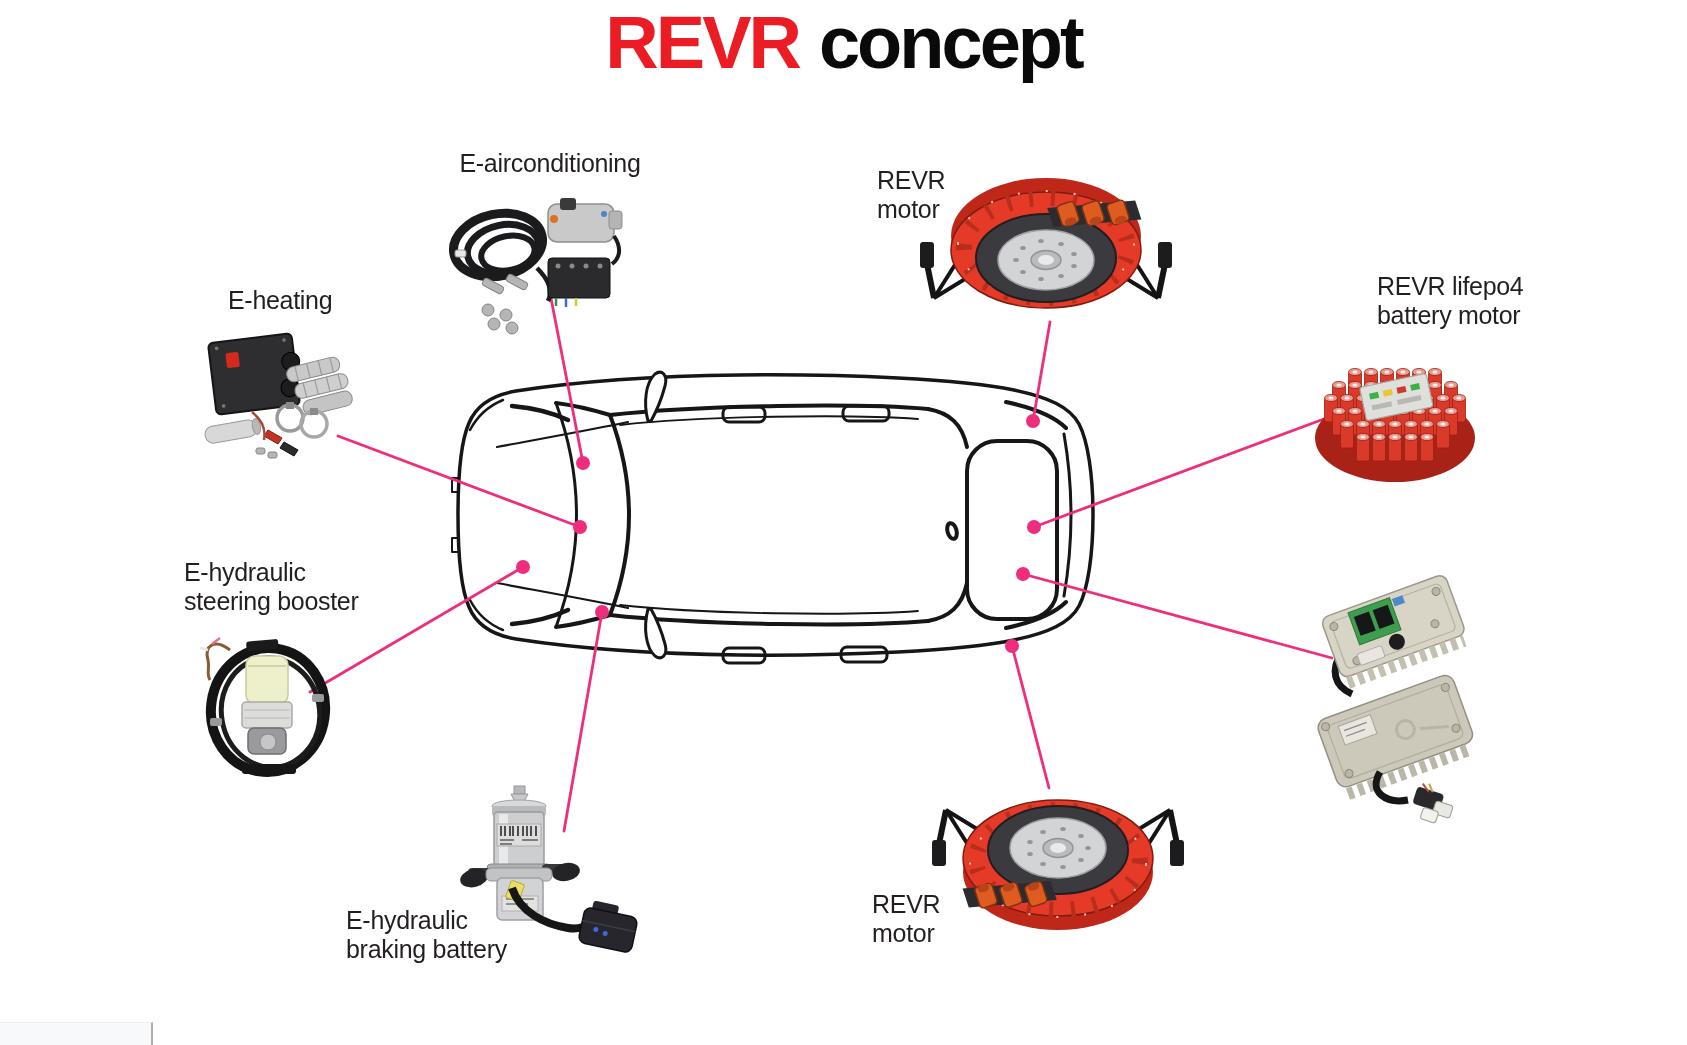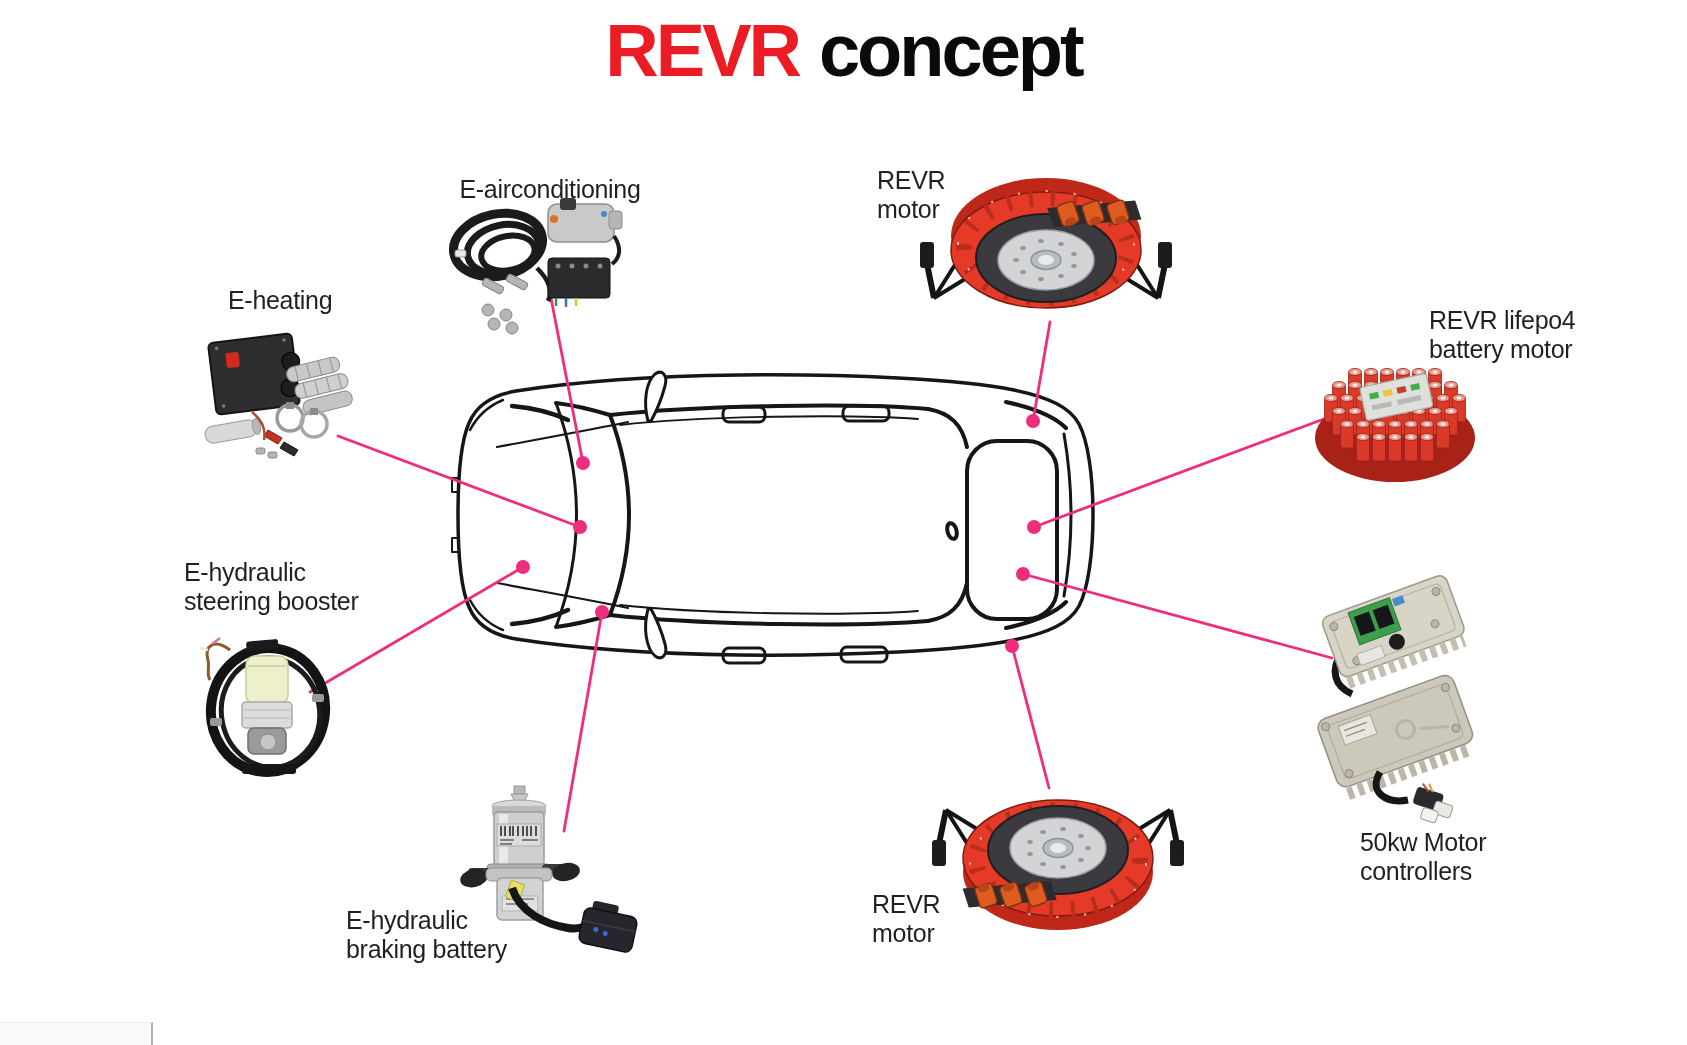--- a/index.html
+++ b/index.html
@@ -3,31 +3,31 @@
 <meta charset="utf-8">
 <style>
   html,body{margin:0;padding:0;}
   body{
     width:1687px;height:1045px;position:relative;background:#ffffff;
     font-family:"Liberation Sans","DejaVu Sans",sans-serif;overflow:hidden;
   }
   #stage{position:absolute;inset:0;}
   svg.diagram{position:absolute;left:0;top:0;}
   .page-title{
-    position:absolute;left:0;right:0;top:10px;text-align:center;
+    position:absolute;left:0;right:0;top:2px;text-align:center;
     font-weight:bold;font-size:74px;letter-spacing:-3px;line-height:1.12;
     white-space:nowrap;
   }
   .page-title .brand{color:#ec1c24;margin-right:20px;}
   .page-title .word{color:#0a0a0a;}
   .lbl{
     position:absolute;color:#231f20;font-size:25px;line-height:29px;
     letter-spacing:-0.3px;white-space:nowrap;
   }
-  .lbl.center{text-align:center;margin-top:26px;}
+  .lbl.center{text-align:center;}
   .footer-artifact{
     position:absolute;left:0;top:1022px;width:151px;height:23px;
     background:#f8f9fa;border-right:2px solid #b0b0b0;border-top:1px solid #ececee;
   }
 </style>
 </head>
 <body>
 
 <div id="stage">
 
@@ -425,39 +425,35 @@
 
   <div class="lbl" style="left:228px;top:286px;text-align:right;">
     <div>E-heating</div>
   </div>
 
   <div class="lbl" style="left:877px;top:166px;">
     <div>REVR</div>
     <div>motor</div>
   </div>
 
-  <div class="lbl" style="left:1429px;top:272px;margin-top:34px;">
+  <div class="lbl" style="left:1377px;top:272px;">
     <div>REVR lifepo4</div>
     <div>battery motor</div>
   </div>
 
   <div class="lbl" style="left:184px;top:558px;">
     <div>E-hydraulic</div>
     <div>steering booster</div>
   </div>
 
   <div class="lbl" style="left:346px;top:906px;">
     <div>E-hydraulic</div>
     <div>braking battery</div>
   </div>
 
   <div class="lbl" style="left:872px;top:890px;">
     <div>REVR</div>
     <div>motor</div>
   </div>
 
-  <div class="lbl" style="left:1360px;top:828px;">
-    <div>50kw Motor</div>
-    <div>controllers</div>
-  </div>
 
   <div class="footer-artifact"></div>
 </div>
 
 </body></html>

